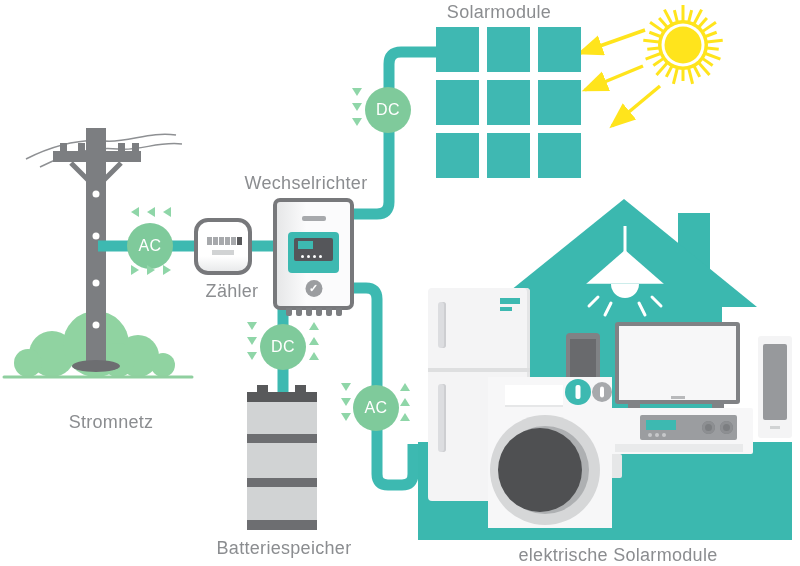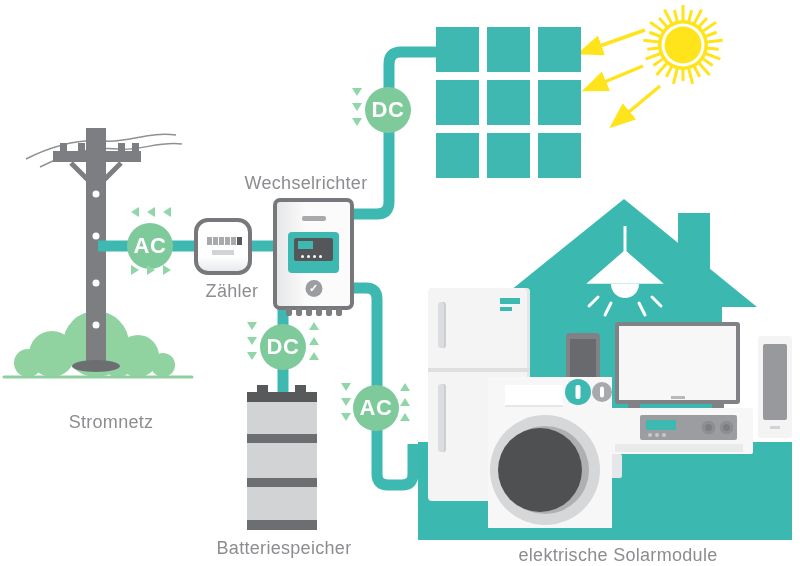--- a/index.html
+++ b/index.html
@@ -8,21 +8,21 @@
   .abs{position:absolute;}
   .label{position:absolute;color:#8b8d90;font-size:18px;font-weight:300;
          letter-spacing:.3px;white-space:nowrap;transform:translateX(-50%);}
   
   #solar-grid{position:absolute;left:436px;top:27px;display:grid;
               grid-template-columns:repeat(3,43px);grid-template-rows:repeat(3,45px);gap:8px;}
   .solar-cell{background:#3fb8b2;}
   
   .badge{position:absolute;width:46px;height:46px;border-radius:50%;background:#7fca9b;
          color:#fff;display:flex;align-items:center;justify-content:center;
-         font-size:22px;font-weight:bold;letter-spacing:.5px;}
+         font-size:16px;font-weight:normal;letter-spacing:.5px;}
   
   .flow-col{position:absolute;display:flex;flex-direction:column;gap:7px;}
   .flow-row{position:absolute;display:flex;flex-direction:row;gap:8px;}
   .tri{width:0;height:0;}
   .tri.down{border-left:5px solid transparent;border-right:5px solid transparent;border-top:8px solid #8fd6a8;}
   .tri.up{border-left:5px solid transparent;border-right:5px solid transparent;border-bottom:8px solid #8fd6a8;}
   .tri.left{border-top:5px solid transparent;border-bottom:5px solid transparent;border-right:8px solid #8fd6a8;}
   .tri.right{border-top:5px solid transparent;border-bottom:5px solid transparent;border-left:8px solid #8fd6a8;}
   
   #meter{position:absolute;left:194px;top:218px;width:58px;height:57px;box-sizing:border-box;
@@ -345,19 +345,20 @@
     <div class="tri down"></div>
       <div class="tri down"></div>
       <div class="tri down"></div>
   </div>
   <div class="flow-col" style="left:400px;top:383px">
     <div class="tri up"></div>
       <div class="tri up"></div>
       <div class="tri up"></div>
   </div>
 
+  <div class="label" style="left:499px;top:2px">Solarmodule</div>
   <div class="label" style="left:306px;top:173px">Wechselrichter</div>
   <div class="label" style="left:232px;top:281px">Zähler</div>
   <div class="label" style="left:111px;top:412px">Stromnetz</div>
   <div class="label" style="left:284px;top:538px">Batteriespeicher</div>
   <div class="label" style="left:618px;top:545px">elektrische Solarmodule</div>
 
 </div>
 
 </body></html>

